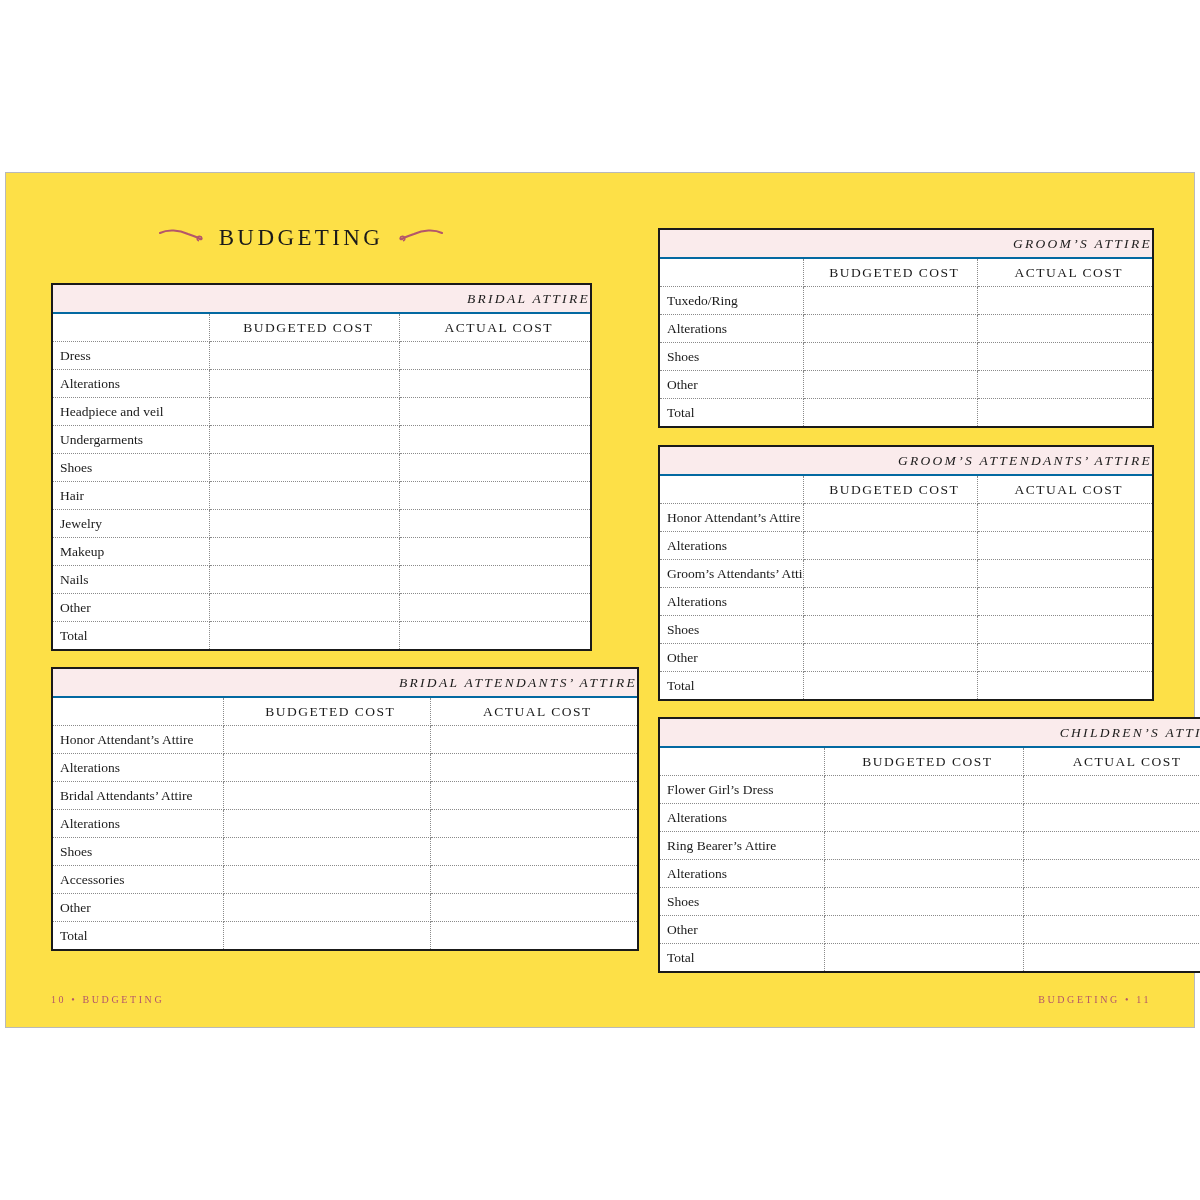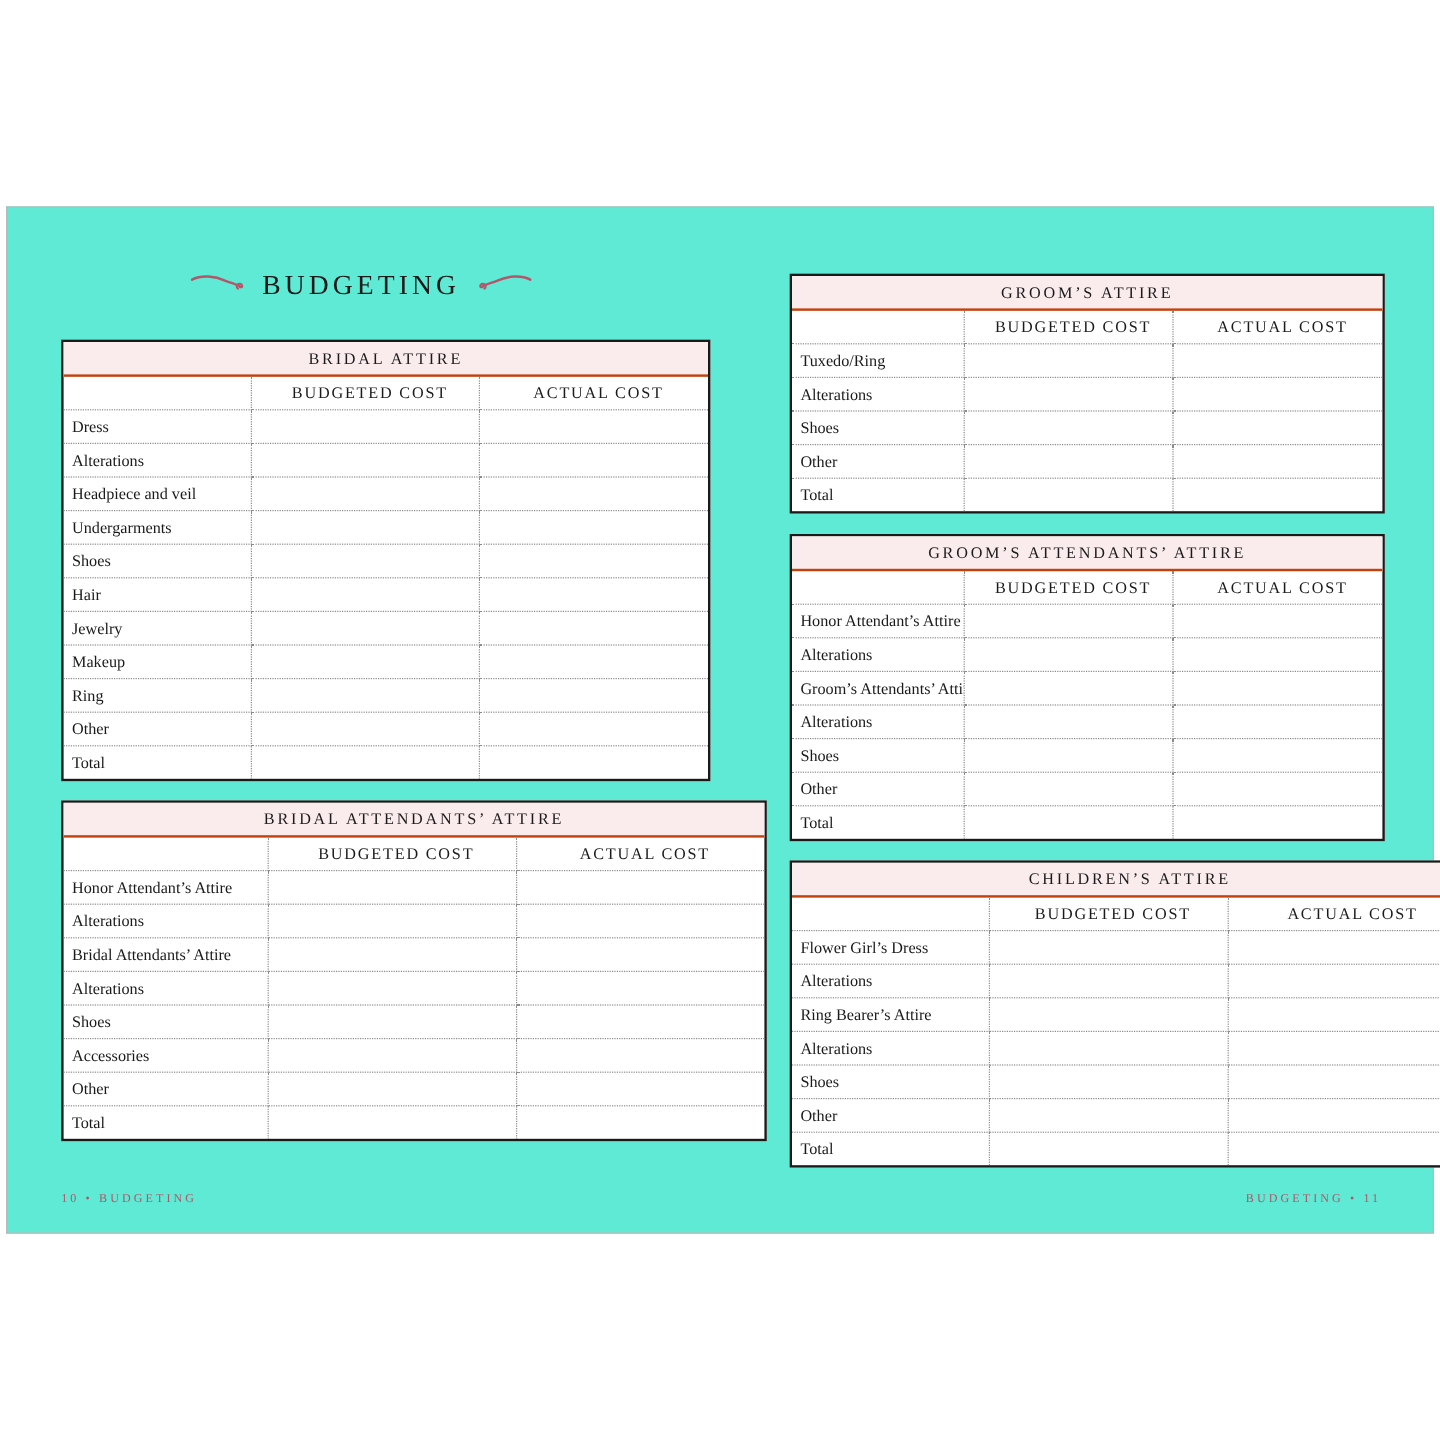--- a/index.html
+++ b/index.html
@@ -17,21 +17,21 @@
 
   
   #spread {
     position: absolute;
     left: 5px;
     top: 172px;
     width: 1190px;
     height: 856px;
     border: 1px solid #b9b9b9;
     box-sizing: border-box;
-    background: #5eead4;
+    background: #fde047;
   }
 
   .page {
     position: absolute;
     top: 0;
     height: 100%;
     box-sizing: border-box;
   }
   #page-left  { left: 0;     width: 595px; }
   #page-right { left: 595px; width: 595px; }
@@ -58,29 +58,30 @@
 
   
   .tbl {
     position: absolute;
     border: 2px solid #1a1a1a;
     box-sizing: border-box;
     background: #fff;
   }
   .tbl-head {
     background: #faebec;
-    border-bottom: 2px solid #c2410c;
-    text-align: center;
+    border-bottom: 2px solid #0369a1;
+    text-align: right;
     font-size: 13.5px;
     letter-spacing: 2.3px;
     color: #1a1a1a;
     height: 27px;
     line-height: 27px;
     overflow: hidden;
     white-space: nowrap;
+    font-style: italic;
   }
   table.grid {
     width: 100%;
     border-collapse: collapse;
     table-layout: fixed;
     padding-left: 19px;
   }
   table.grid td {
     border-right: 1px dotted #8a8a8a;
     border-bottom: 1px dotted #8a8a8a;
@@ -191,21 +192,21 @@
               <td>Jewelry</td>
               <td class="blank"></td>
               <td class="blank"></td>
             </tr>
         <tr>
               <td>Makeup</td>
               <td class="blank"></td>
               <td class="blank"></td>
             </tr>
         <tr>
-              <td>Ring</td>
+              <td>Nails</td>
               <td class="blank"></td>
               <td class="blank"></td>
             </tr>
         <tr>
               <td>Other</td>
               <td class="blank"></td>
               <td class="blank"></td>
             </tr>
         <tr>
               <td>Total</td>

